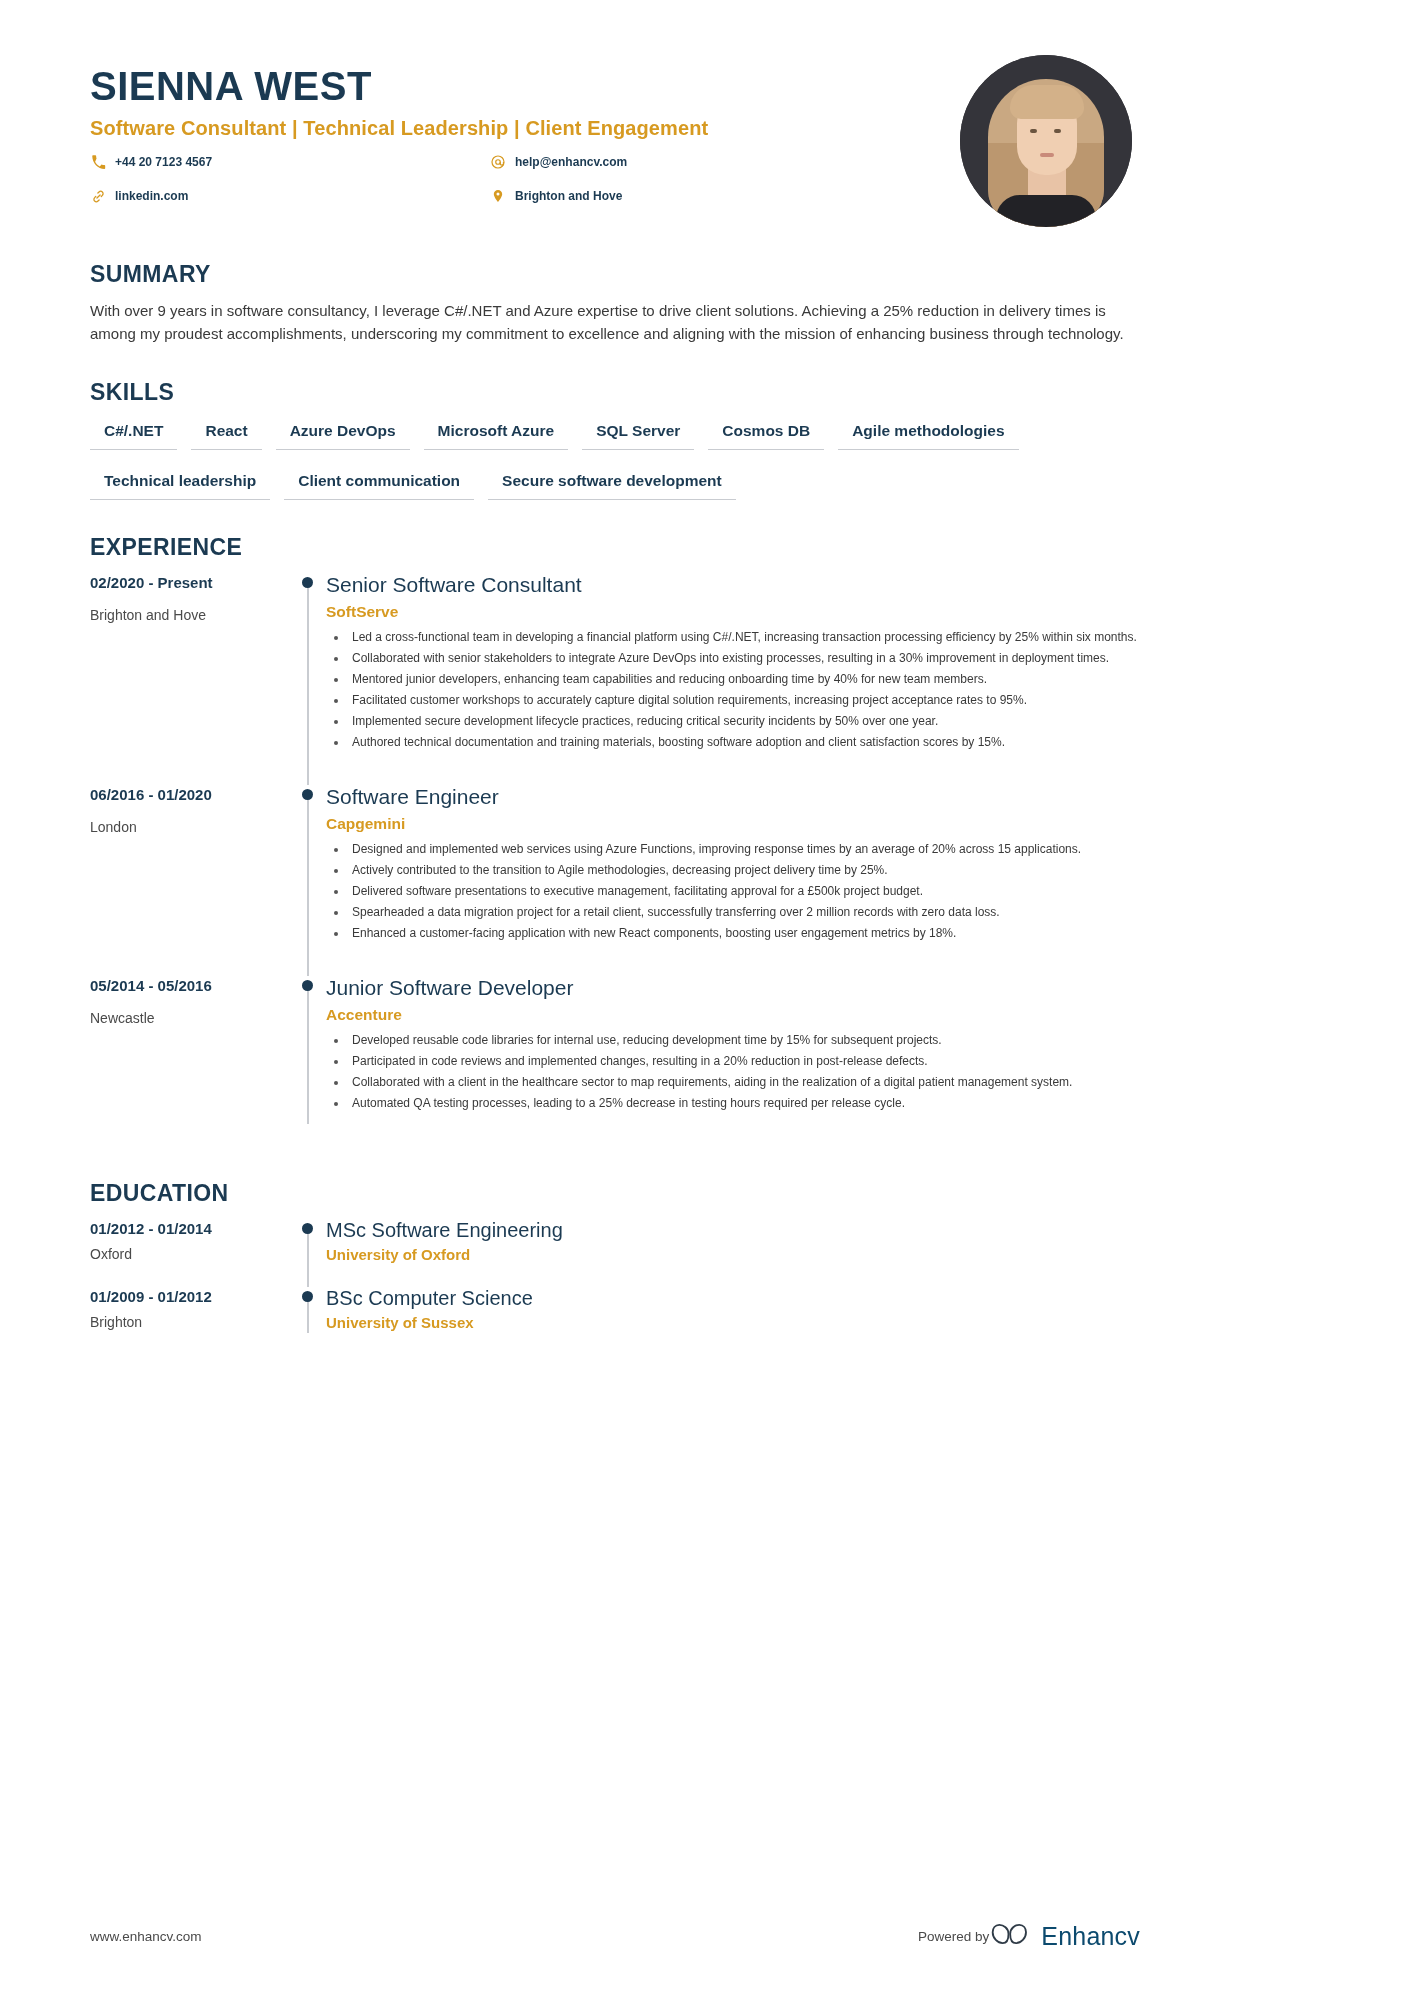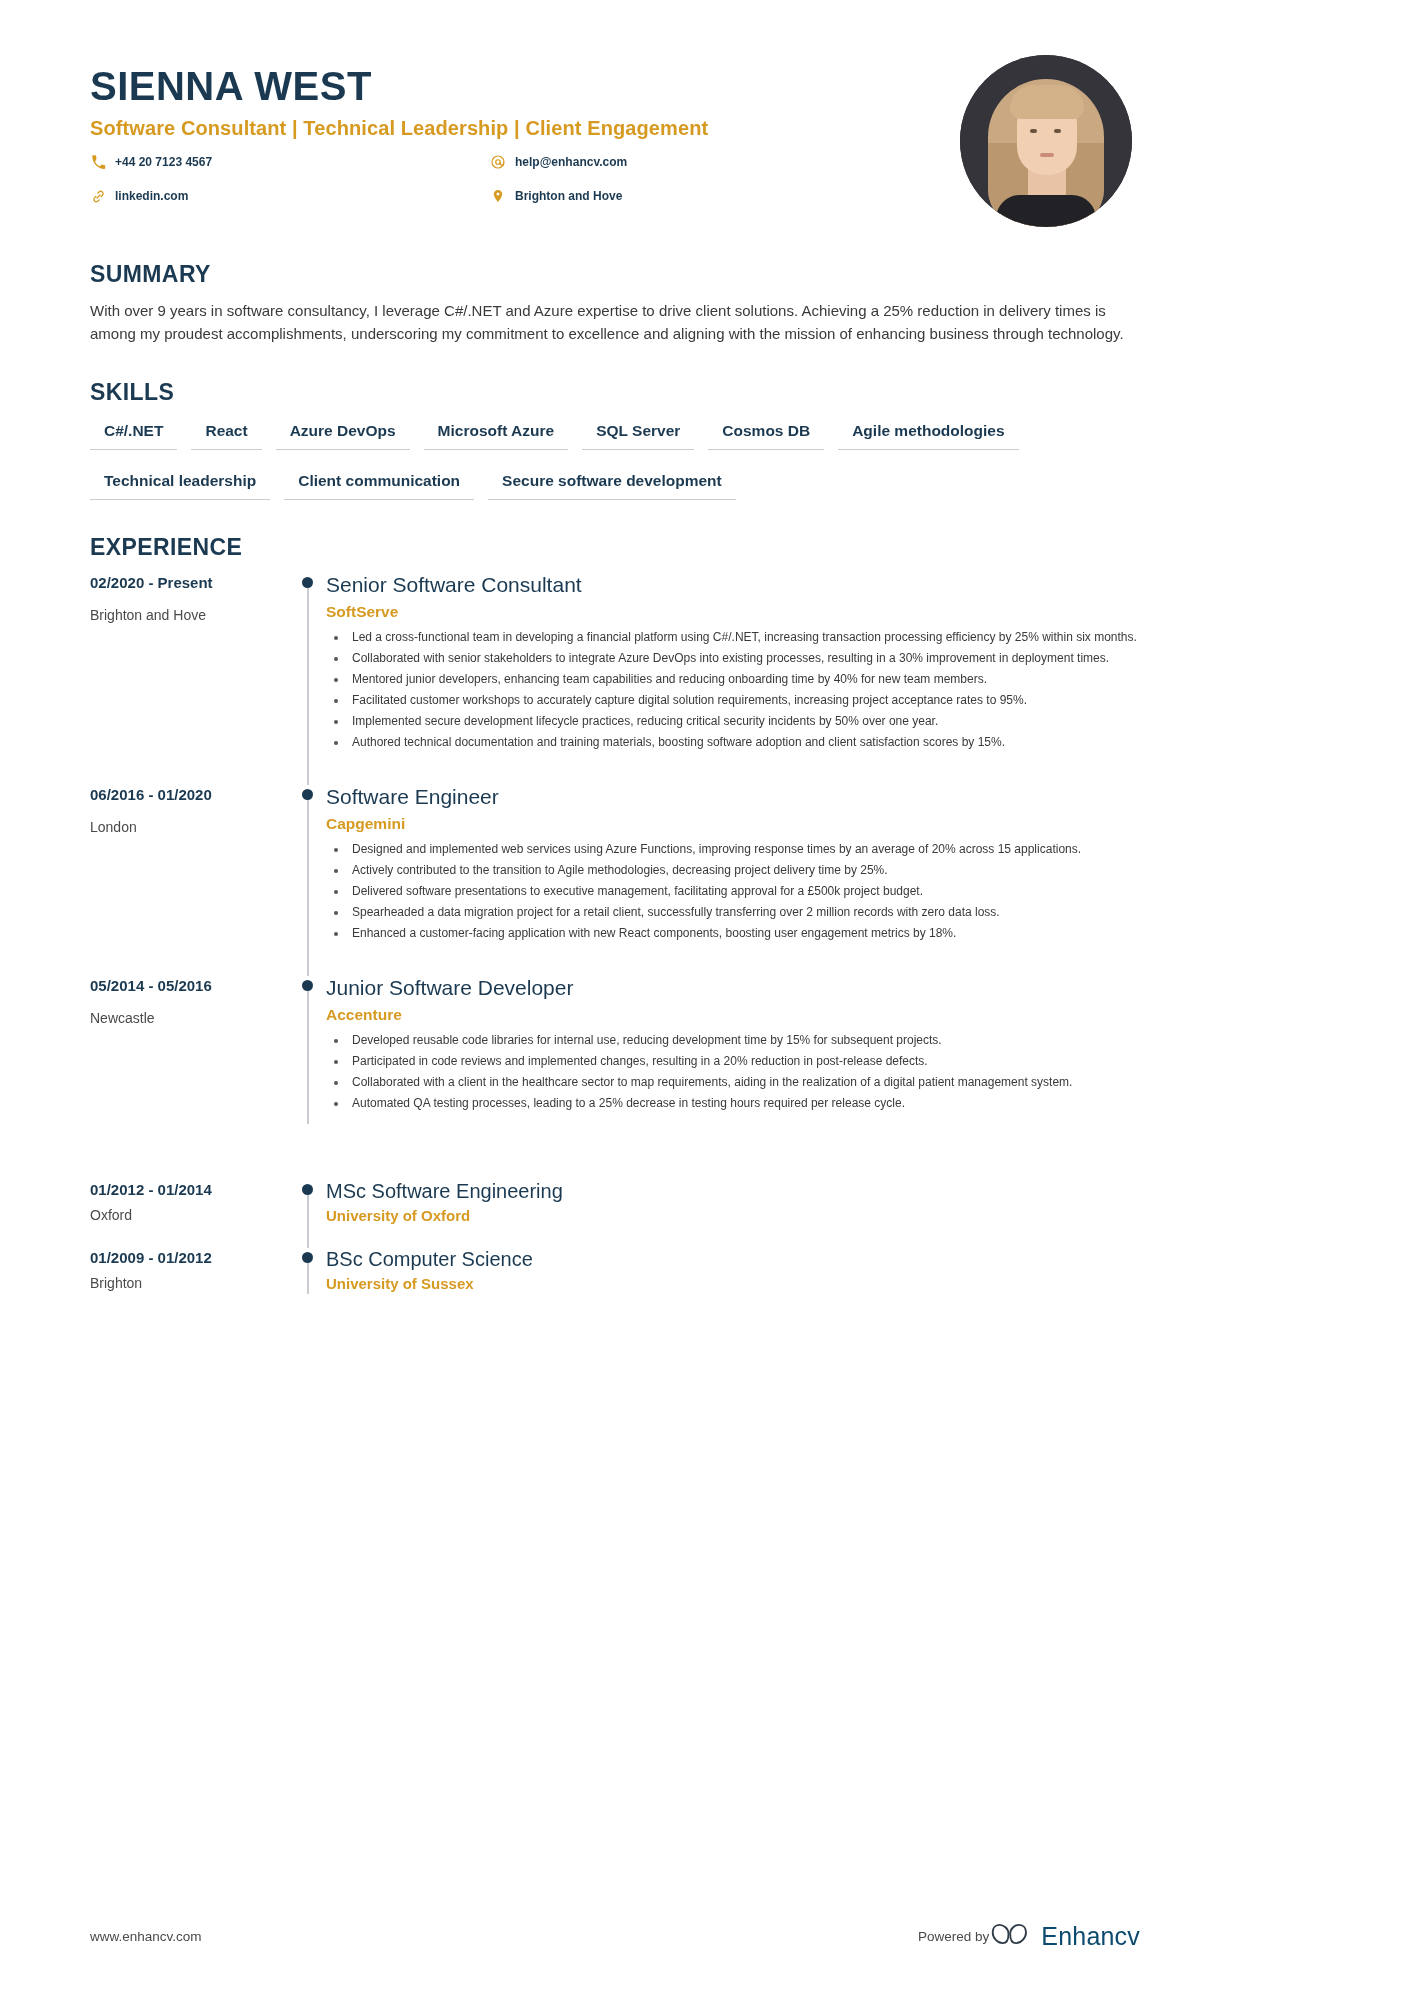--- a/index.html
+++ b/index.html
@@ -344,20 +344,21 @@
           <li>Developed reusable code libraries for internal use, reducing development time by 15% for subsequent projects.</li>
           <li>Participated in code reviews and implemented changes, resulting in a 20% reduction in post-release defects.</li>
           <li>Collaborated with a client in the healthcare sector to map requirements, aiding in the realization of a digital patient management system.</li>
           <li>Automated QA testing processes, leading to a 25% decrease in testing hours required per release cycle.</li>
         </ul>
       </div>
     </div>
   </div>
 
   <div class="section edu">
+    <h2 class="section-title">EDUCATION</h2>
 
     <div class="tl-item">
       <div class="tl-left">
         <div class="tl-date">01/2012 - 01/2014</div>
         <div class="tl-loc">Oxford</div>
       </div>
       <div class="tl-rail">
         <div class="line"></div>
           <div class="dot"></div>
       </div>

